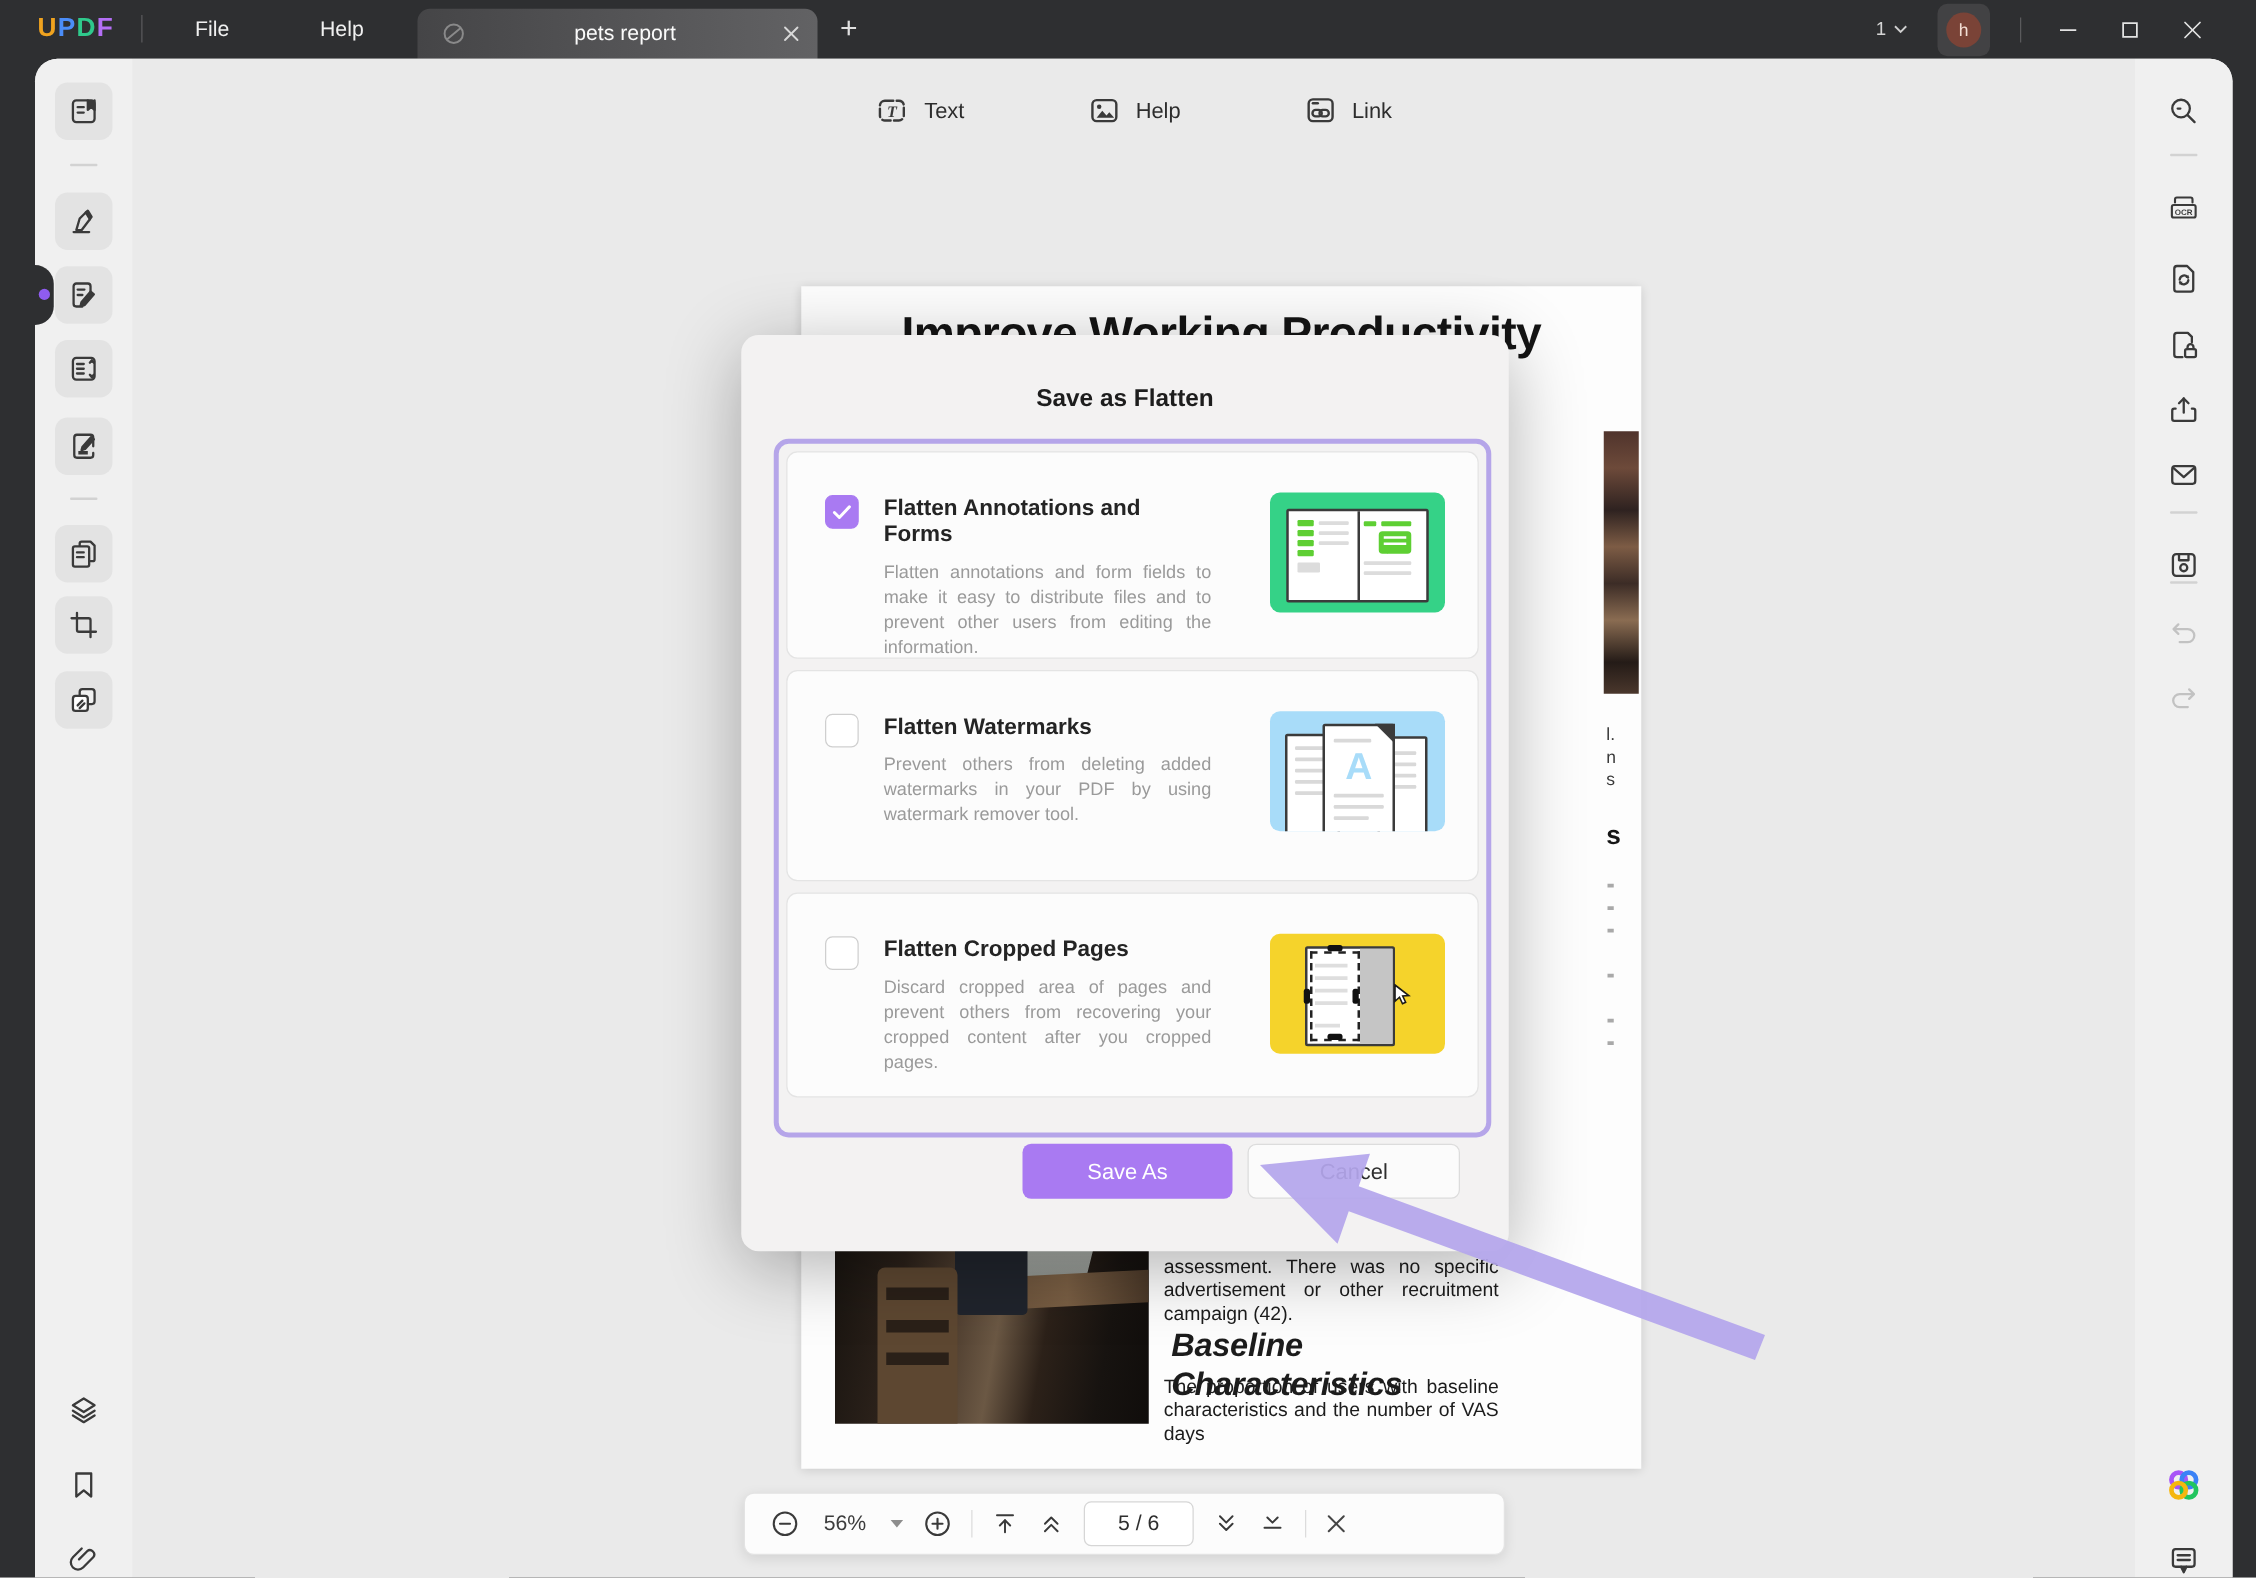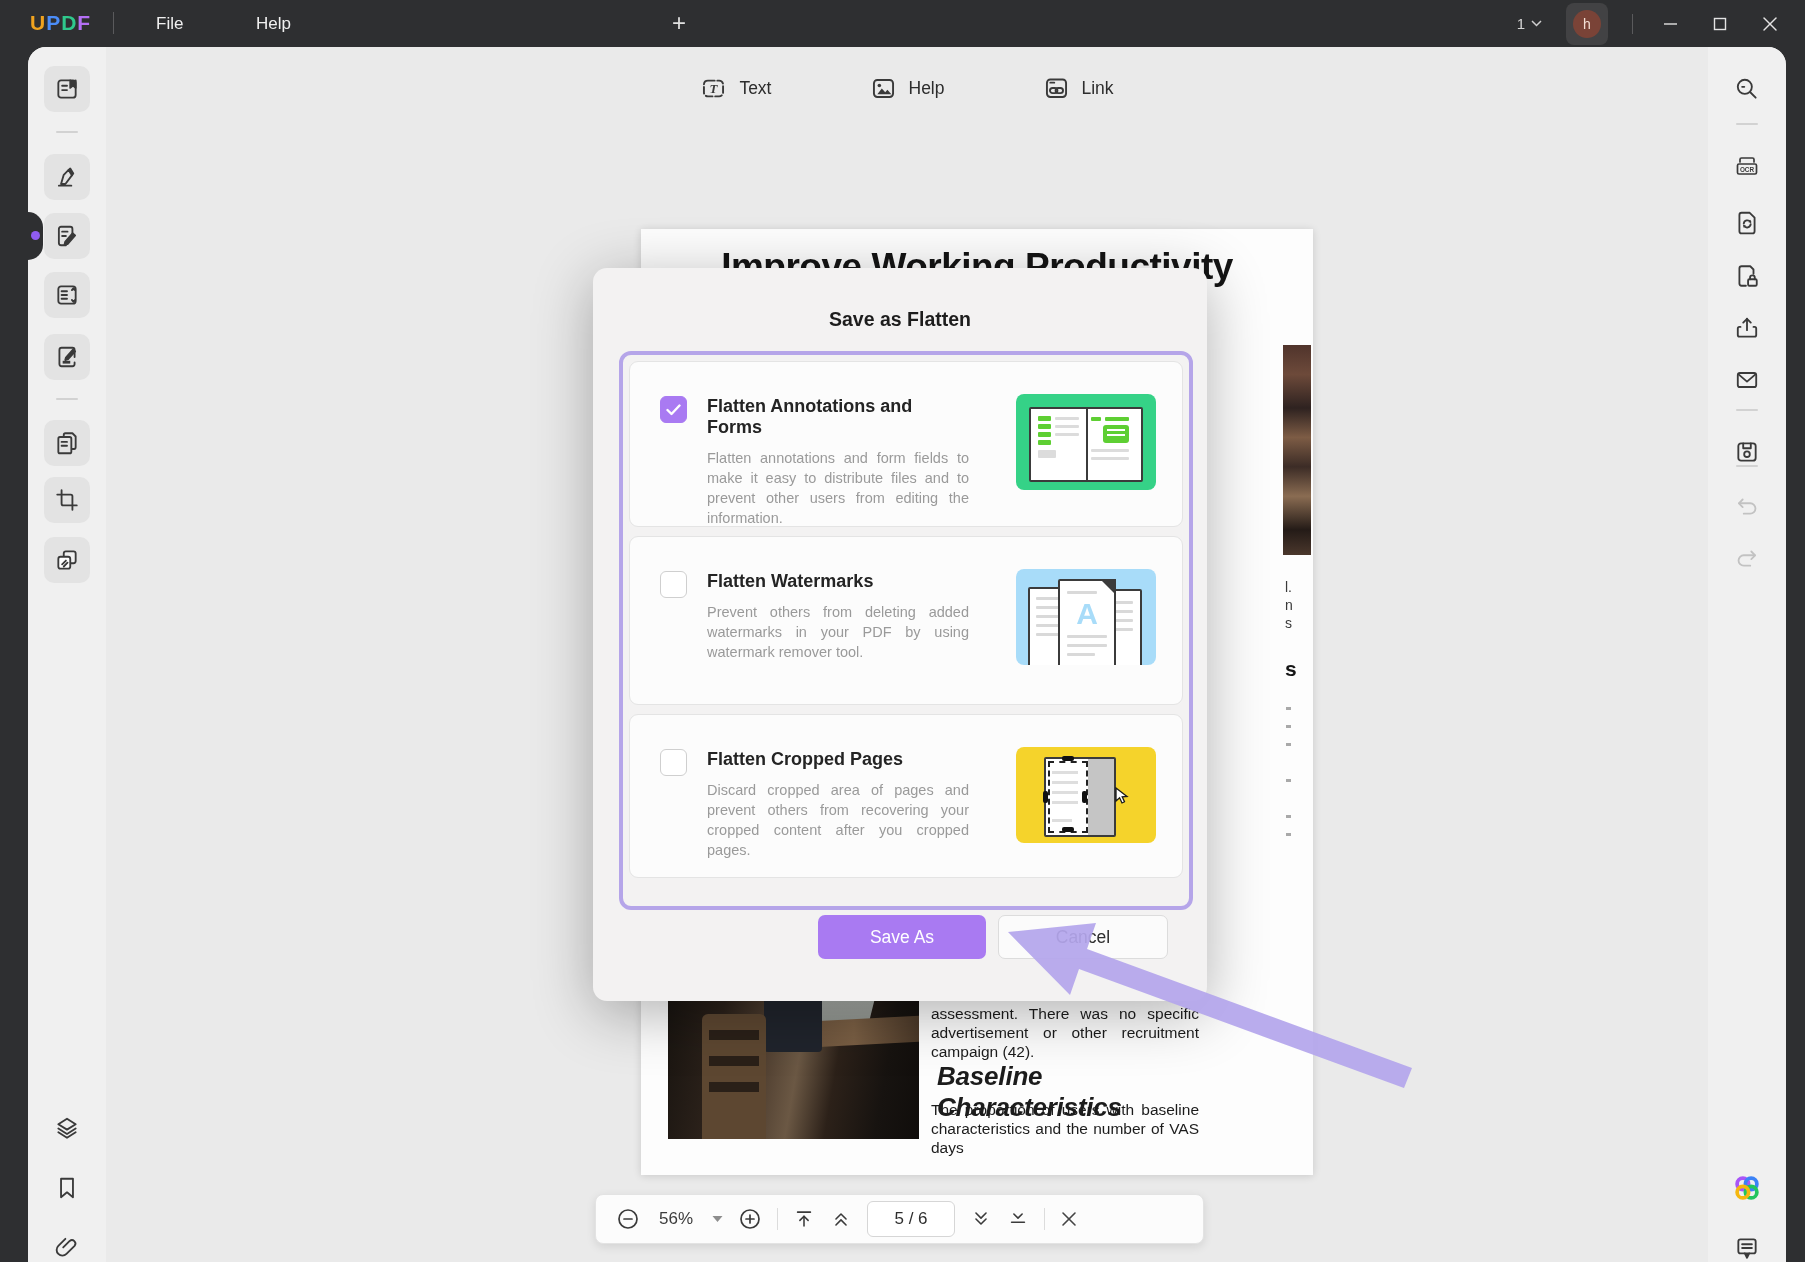--- a/index.html
+++ b/index.html
@@ -3,21 +3,21 @@
 <meta charset="utf-8">
 <style>
   html,body{margin:0;padding:0;}
   body{
     width:1805px;height:1262px;overflow:hidden;position:relative;
     background:#2e2f31;
     font-family:"Liberation Sans","DejaVu Sans",sans-serif;
     -webkit-font-smoothing:antialiased;
   }
   
-  .titlebar{position:absolute;top:0;left:0;right:0;height:47px;color:#e8e8e8;}
+  .titlebar{position:absolute;top:0;left:0;right:16px;height:47px;color:#e8e8e8;}
   .logo{position:absolute;left:30px;top:11px;font-size:21px;font-weight:bold;letter-spacing:1px;}
   .lg0{color:#f0a31f}.lg1{color:#4b8df8}.lg2{color:#2fc98c}.lg3{color:#b46ff5}
   .tb-sep{position:absolute;top:12px;width:1px;height:22px;background:#5a5a5c;}
   .menu-item{position:absolute;top:0;height:47px;line-height:47px;font-size:17px;color:#f0f0f0;padding:0 14px;cursor:default;}
   .tab{position:absolute;left:334px;top:7px;width:320px;height:40px;
     background:linear-gradient(90deg,#454547,#626264);border-radius:10px 10px 0 0;
     display:flex;align-items:center;}
   .tab-icon{margin-left:18px;opacity:.75;display:flex;}
   .tab-title{flex:1;text-align:center;font-size:17px;color:#fafafa;}
   .tab-close{margin-right:14px;font-size:15px;color:#d8d8d8;display:flex;}
@@ -126,20 +126,39 @@
 </style>
 </head>
 <body>
 
 <div class="titlebar">
   <div class="logo"><span class="lg0">U</span><span class="lg1">P</span><span class="lg2">D</span><span class="lg3">F</span></div>
   <div class="tb-sep" style="left:113px"></div>
   <div class="menu-item" style="left:142px">File</div>
   <div class="menu-item" style="left:242px">Help</div>
 
+  <div class="tab">
+    <span class="tab-icon">
+      <svg width="22" height="22" viewBox="0 0 24 24">
+          <g stroke="#a0a0a0" fill="none" stroke-width="1.7" stroke-linecap="round">
+            <circle cx="12" cy="12" r="8"></circle>
+            <line x1="6.5" y1="16.5" x2="17.5" y2="7.5"></line>
+          </g>
+        </svg>
+    </span>
+    <span class="tab-title">pets report</span>
+    <span class="tab-close">
+      <svg width="14" height="14" viewBox="0 0 14 14">
+          <g stroke="#d8d8d8" stroke-width="1.5" stroke-linecap="round">
+            <line x1="2" y1="2" x2="12" y2="12"></line>
+            <line x1="12" y1="2" x2="2" y2="12"></line>
+          </g>
+        </svg>
+    </span>
+  </div>
   <div class="newtab">+</div>
 
   <div class="right-cluster">
     <div class="doc-count">
       <span>1</span>
       <svg width="11" height="7" viewBox="0 0 11 7">
           <polyline points="1,1 5.5,5.5 10,1" fill="none" stroke="#cfcfcf" stroke-width="1.5"></polyline>
         </svg>
     </div>
     <div class="avatar-box">

